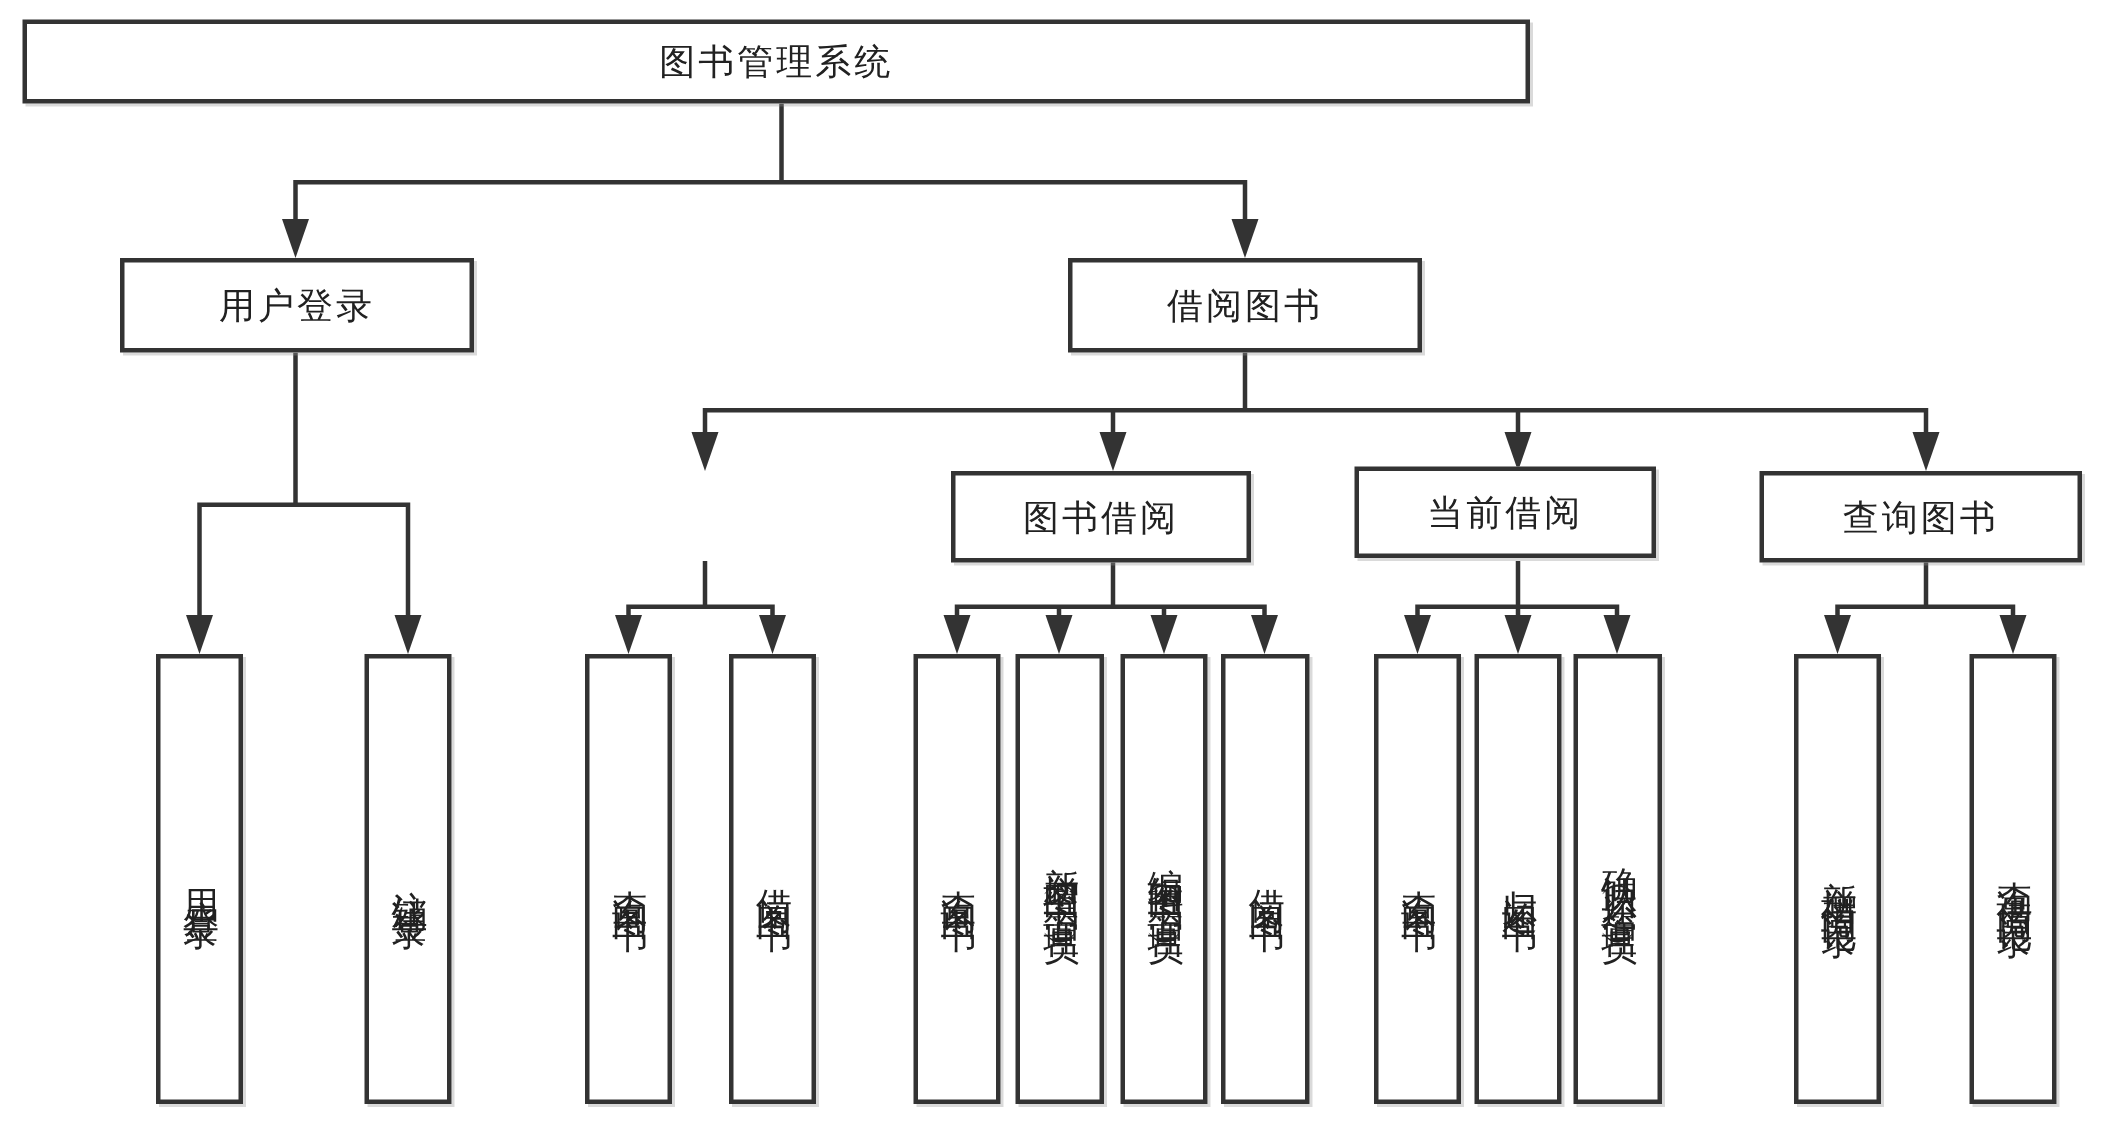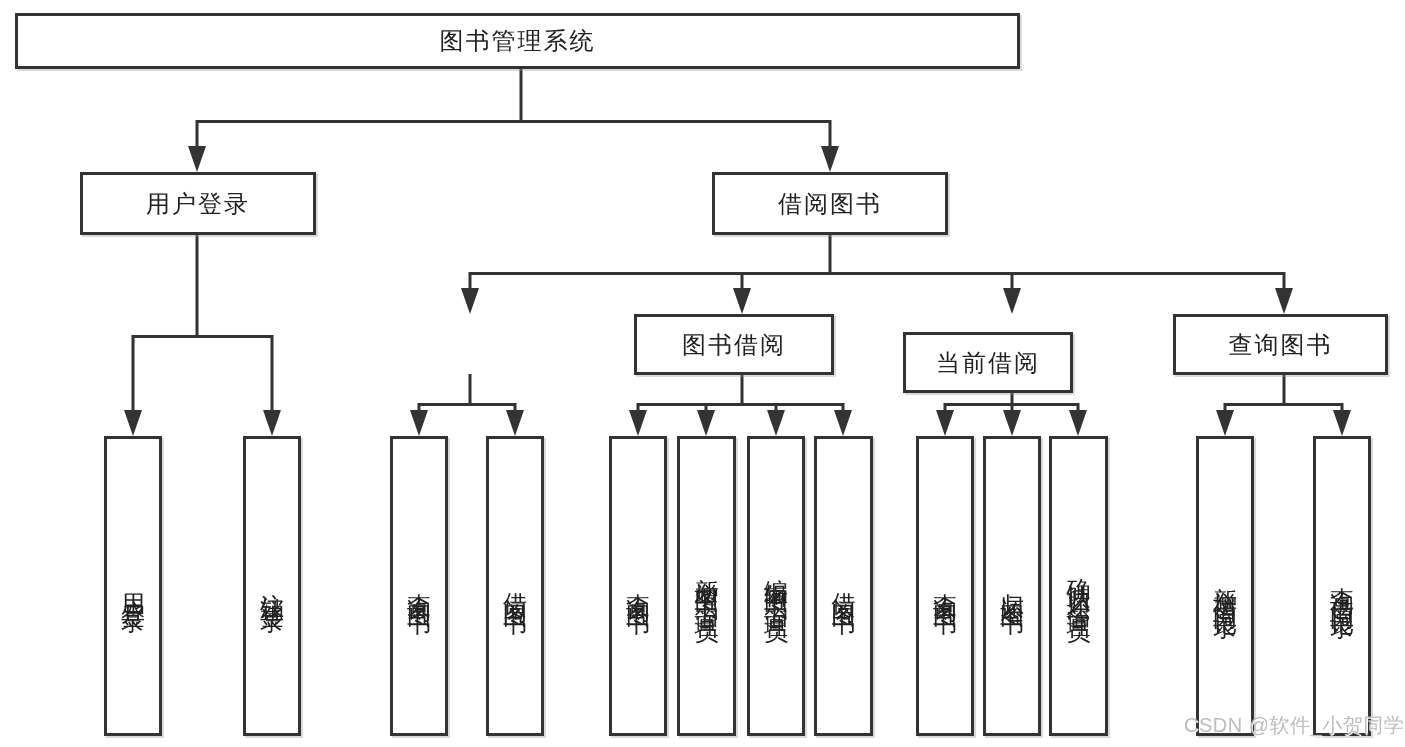--- a/index.html
+++ b/index.html
@@ -130,21 +130,21 @@
   <div class="box" style="left:80px;top:172px;width:236px;height:63px">
     <span class="label">用户登录</span>
   </div>
   <div class="box" style="left:712px;top:172px;width:236px;height:63px">
     <span class="label">借阅图书</span>
   </div>
 
   <div class="box" style="left:634px;top:314px;width:200px;height:61px">
     <span class="label">图书借阅</span>
   </div>
-  <div class="box" style="left:903px;top:332px;width:170px;height:61px">
+  <div class="box" style="left:903px;top:311px;width:201px;height:61px">
     <span class="label">当前借阅</span>
   </div>
   <div class="box" style="left:1173px;top:314px;width:215px;height:61px">
     <span class="label">查询图书</span>
   </div>
 
   <div class="box leaf" style="left:104px;top:436px;width:58px;height:300px">
     <span class="label">用户登录</span>
   </div>
   <div class="box leaf" style="left:243px;top:436px;width:58px;height:300px">
@@ -181,15 +181,14 @@
     <span class="label">确认归还（管理员）</span>
   </div>
 
   <div class="box leaf" style="left:1196px;top:436px;width:58px;height:300px">
     <span class="label">新增借阅记录</span>
   </div>
   <div class="box leaf" style="left:1313px;top:436px;width:58px;height:300px">
     <span class="label">查询借阅记录</span>
   </div>
 
-  <div class="watermark">CSDN @软件_小贺同学</div>
 
 </div>
 
 </body></html>

